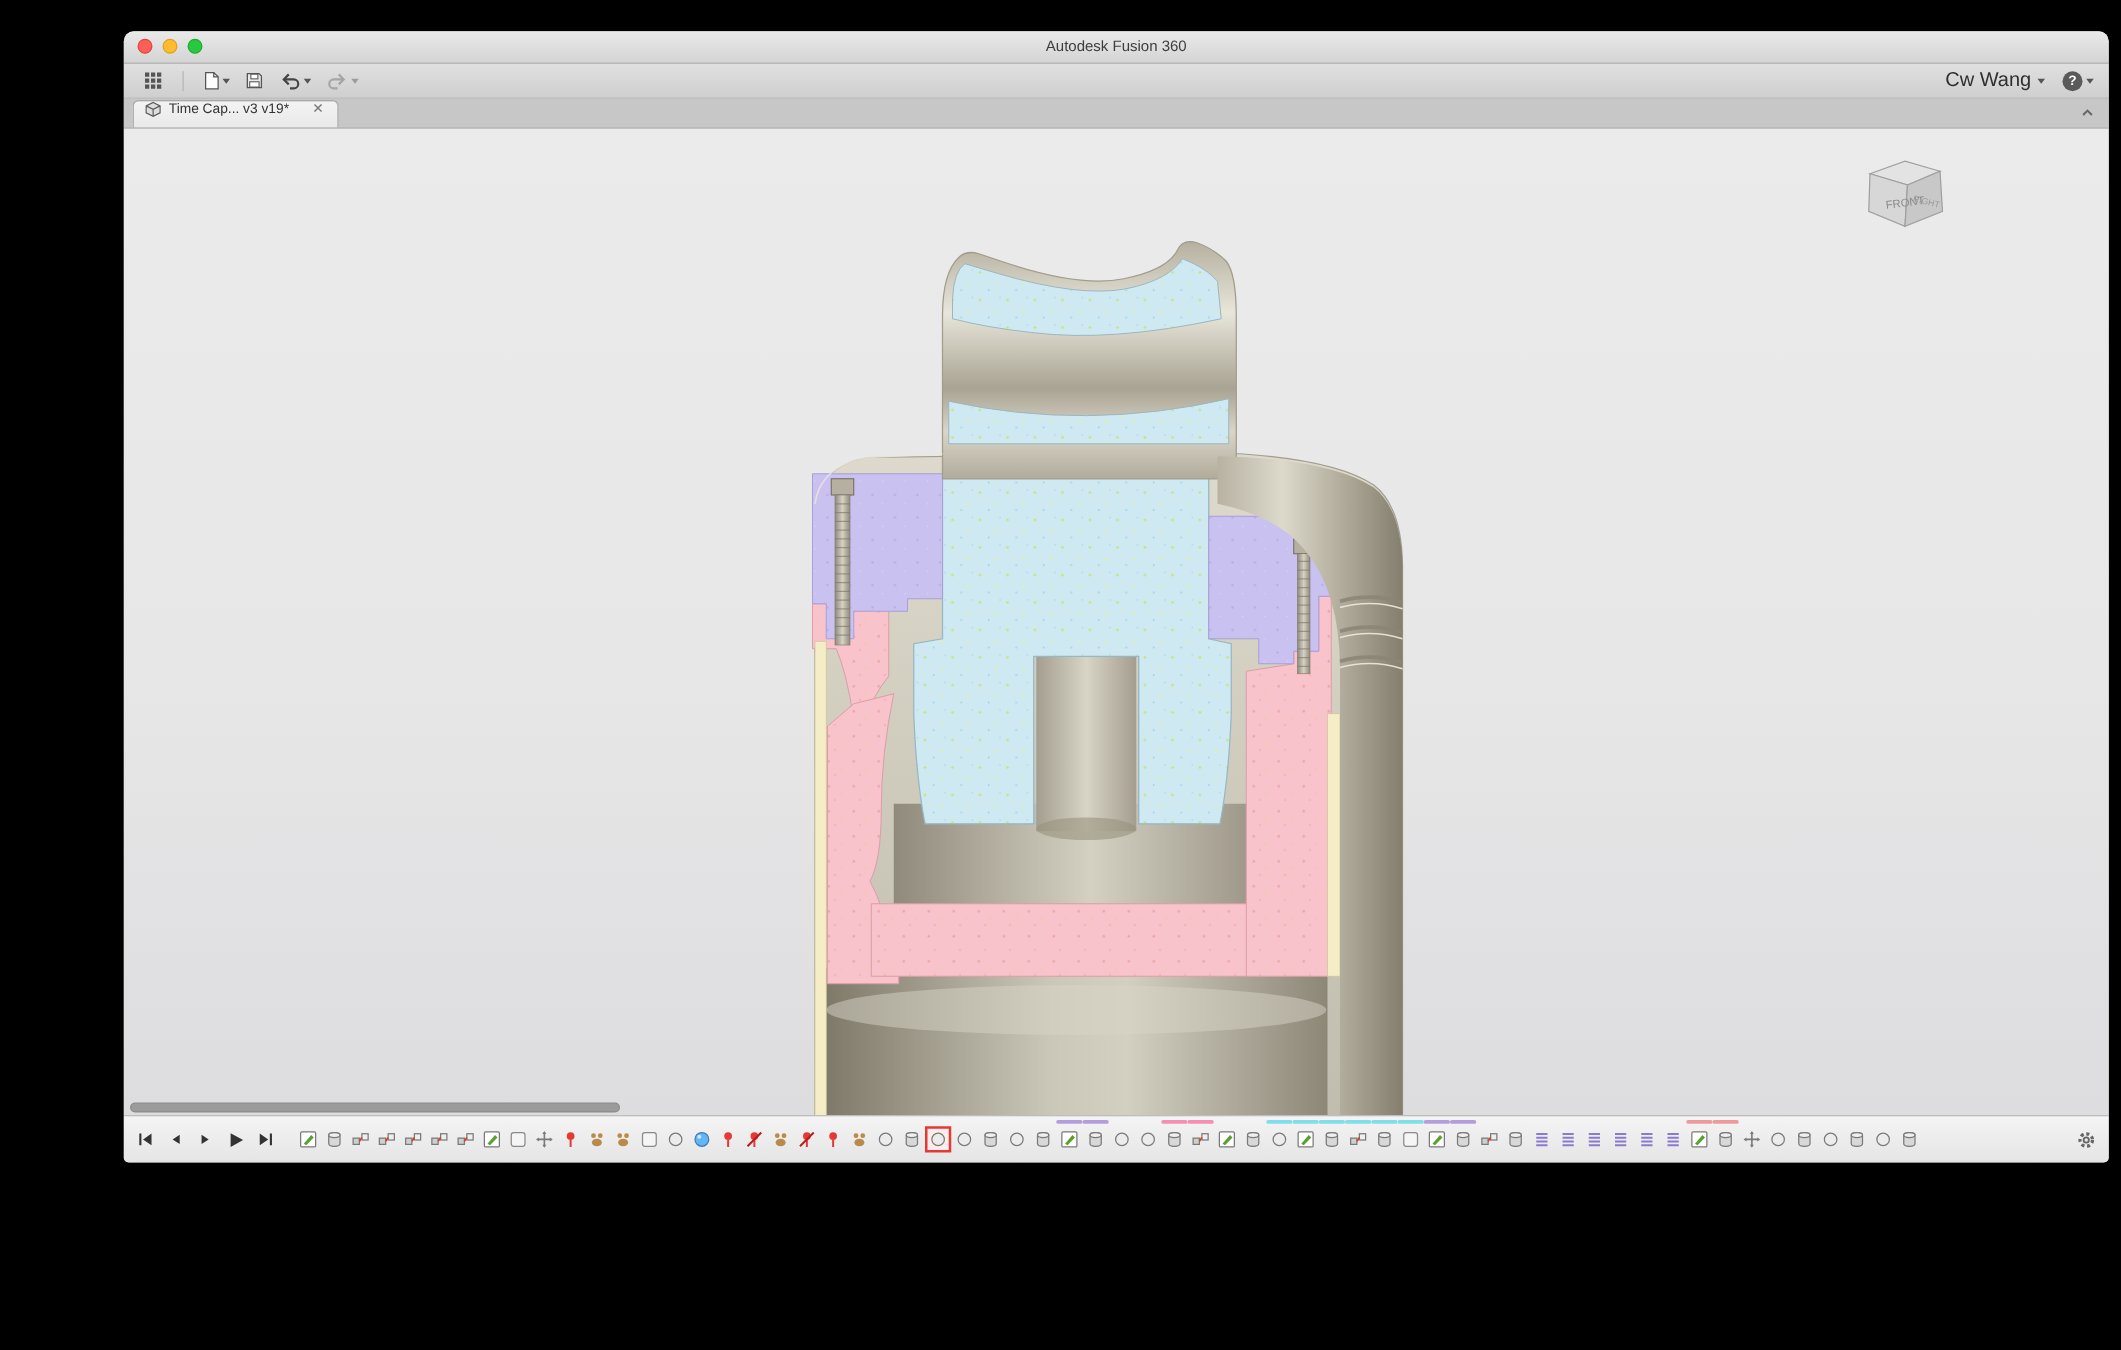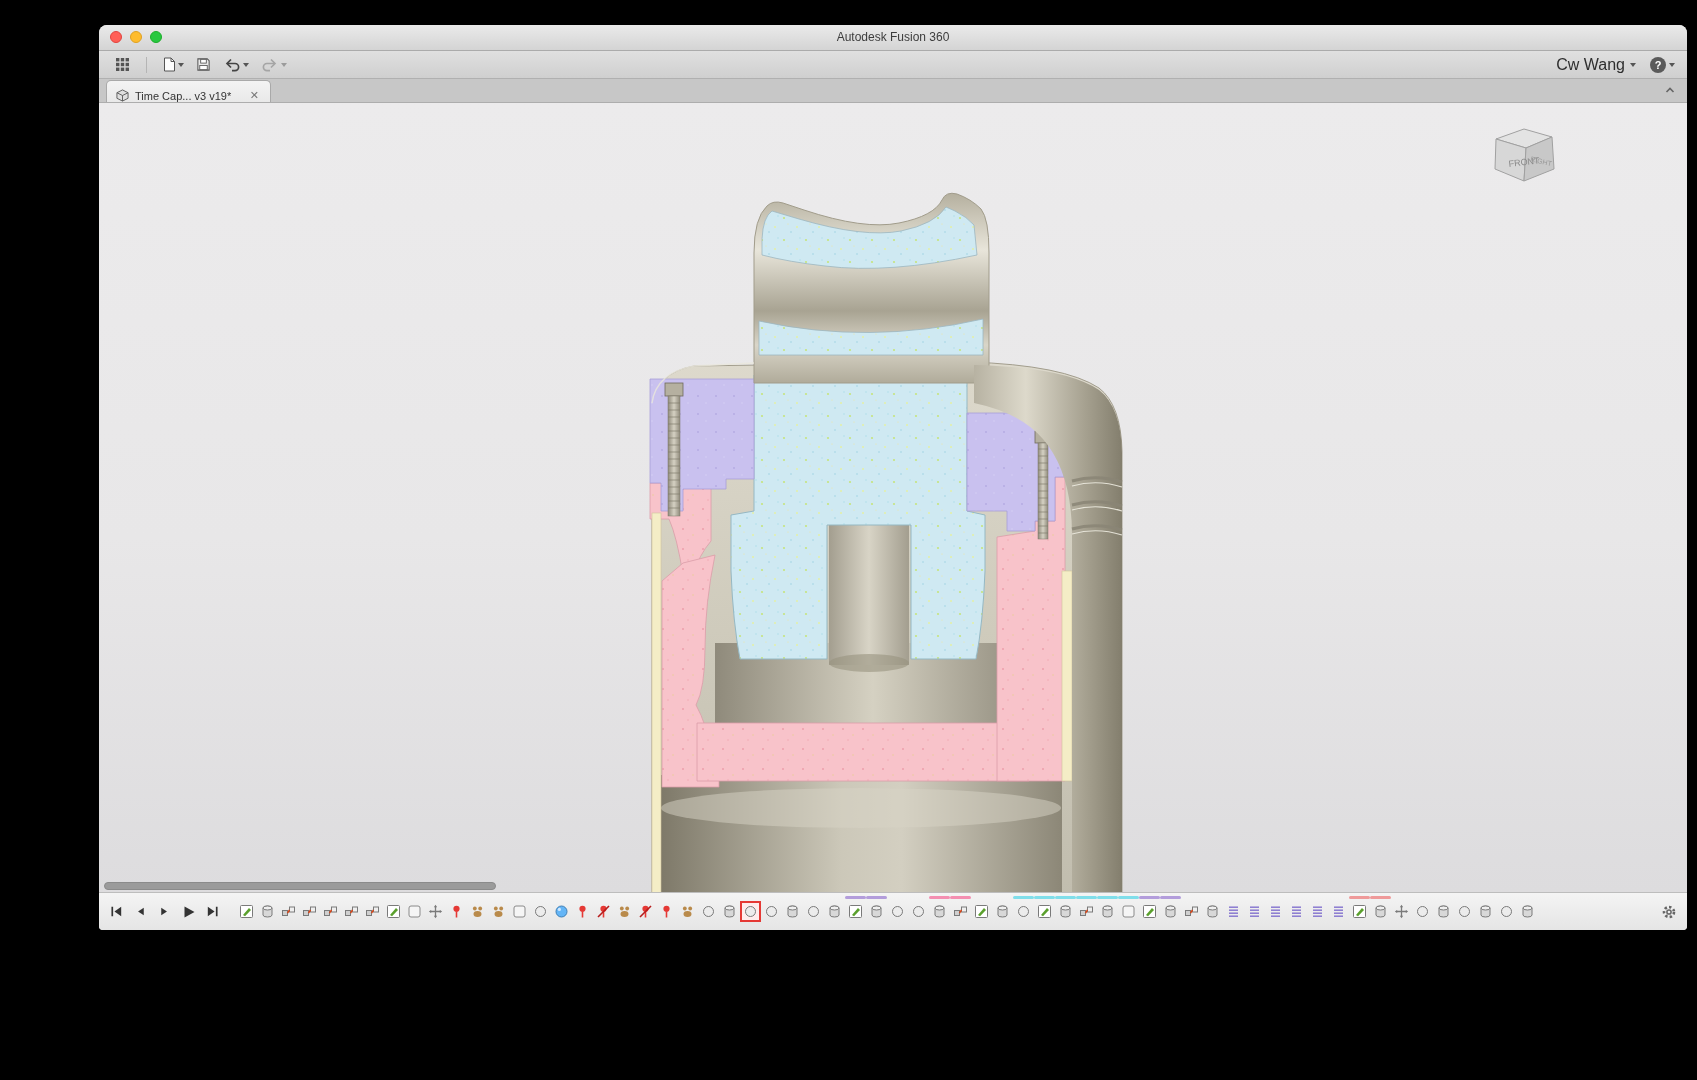--- a/index.html
+++ b/index.html
@@ -43,21 +43,21 @@
     width:16px; height:16px; border-radius:50%; background:#5a5a5a; color:#fff;
     font-size:11px; font-weight:bold; display:flex; align-items:center; justify-content:center;
   }
   .sep { width:1px; height:16px; background:#b5b5b5; margin:0 8px; }
   
   .tabrow {
     height:23px; flex:0 0 23px; background:#c7c7c7; border-bottom:1px solid #adadad;
     display:flex; align-items:flex-end; padding:0 7px; position:relative;
   }
   .doc-tab {
-    height:22px; box-sizing:border-box; display:flex; align-items:flex-end; gap:6px;
+    height:22px; box-sizing:border-box; display:flex; align-items:flex-start; gap:6px;
     background:linear-gradient(#f3f3f3,#e9e9e9);
     border:1px solid #a9a9a9; border-bottom:none; border-radius:5px 5px 0 0;
     padding:0 9px; font-size:11px; color:#333; min-width:165px;
   }
   .tab-label { white-space:nowrap; }
   .tab-close { margin-left:auto; color:#777; font-size:11px; line-height:1; padding:1px 2px; }
   .collapse-btn { position:absolute; right:10px; top:4px; }
   
   .viewport {
     position:relative; flex:1 1 auto; overflow:hidden;

